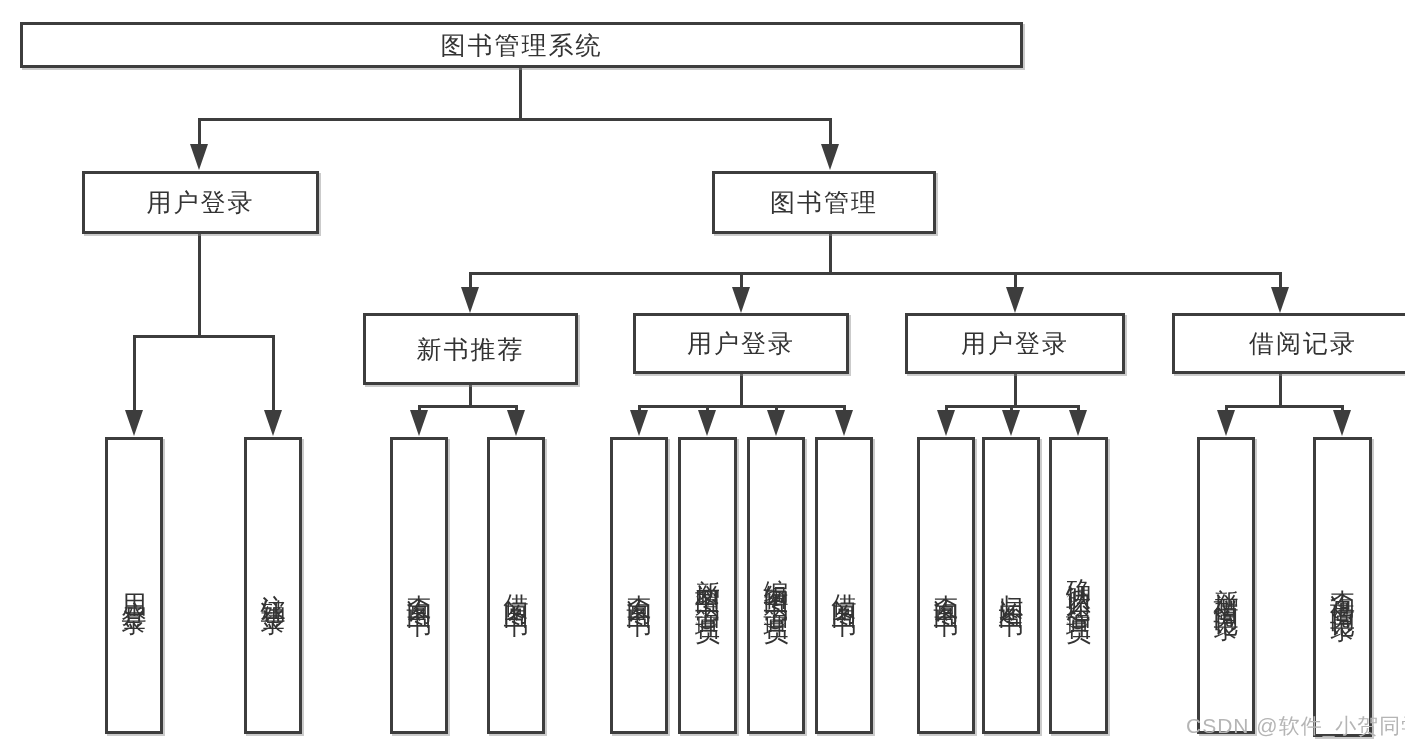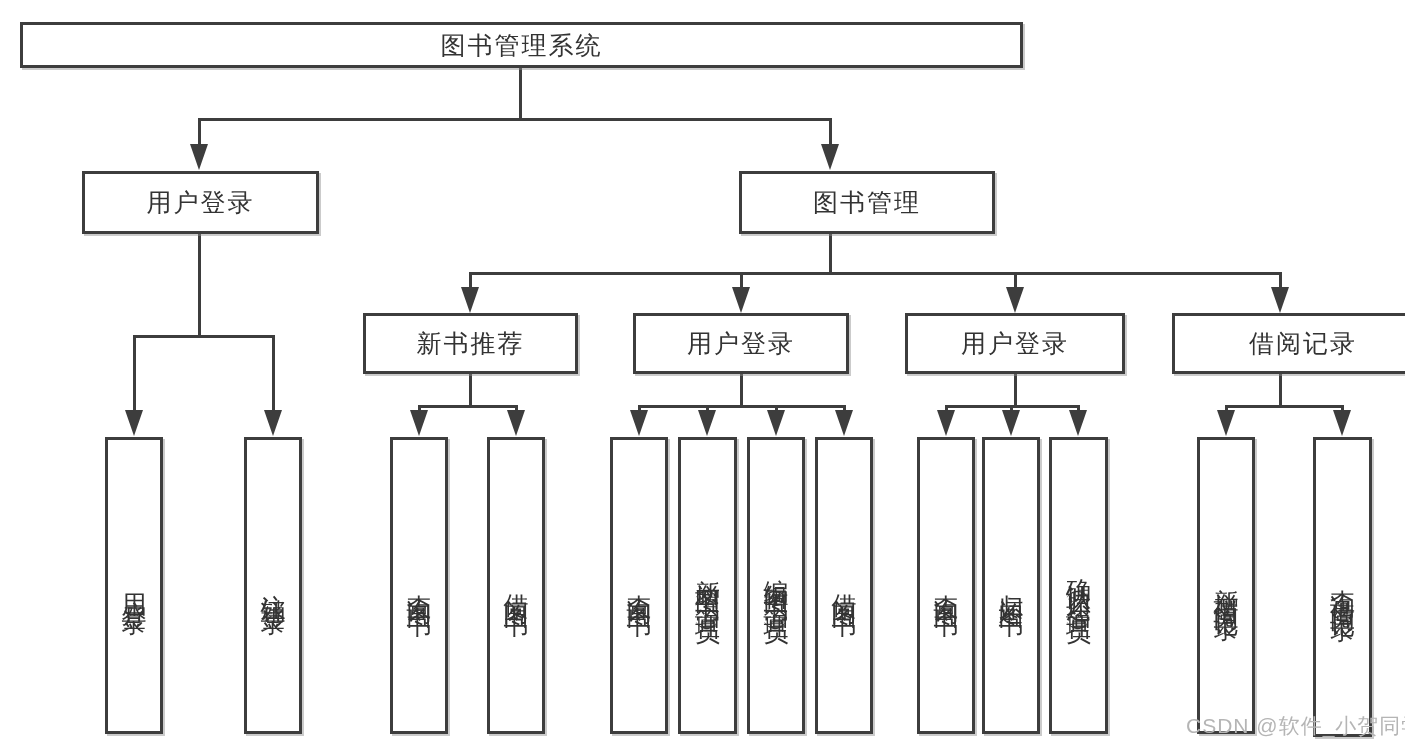--- a/index.html
+++ b/index.html
@@ -42,21 +42,21 @@
   <div class="vl" style="left:519px; top:68px; height:52px;"></div>
   <div class="hl" style="left:198px; top:118px; width:634px;"></div>
   <div class="vl" style="left:198px; top:118px; height:28px;"></div>
   <div class="ah" style="left:190px; top:144px;"></div>
   <div class="vl" style="left:829px; top:118px; height:28px;"></div>
   <div class="ah" style="left:821px; top:144px;"></div>
 
   <div class="box" style="left:82px; top:171px; width:237px; height:63px;">
     <span>用户登录</span>
   </div>
-  <div class="box" style="left:739px; top:171px; width:256px; height:63px;">
+  <div class="box" style="left:712px; top:171px; width:224px; height:63px;">
     <span>图书管理</span>
   </div>
 
   <div class="vl" style="left:198px; top:234px; height:103px;"></div>
   <div class="hl" style="left:133px; top:335px; width:142px;"></div>
   <div class="vl" style="left:133px; top:335px; height:77px;"></div>
   <div class="ah" style="left:125px; top:410px;"></div>
   <div class="vl" style="left:272px; top:335px; height:77px;"></div>
   <div class="ah" style="left:264px; top:410px;"></div>
 
@@ -64,21 +64,21 @@
   <div class="hl" style="left:469px; top:272px; width:813px;"></div>
   <div class="vl" style="left:469px; top:272px; height:17px;"></div>
   <div class="ah" style="left:461px; top:287px;"></div>
   <div class="vl" style="left:740px; top:272px; height:17px;"></div>
   <div class="ah" style="left:732px; top:287px;"></div>
   <div class="vl" style="left:1014px; top:272px; height:17px;"></div>
   <div class="ah" style="left:1006px; top:287px;"></div>
   <div class="vl" style="left:1279px; top:272px; height:17px;"></div>
   <div class="ah" style="left:1271px; top:287px;"></div>
 
-  <div class="box" style="left:363px; top:313px; width:215px; height:61px;">
+  <div class="box" style="left:363px; top:313px; width:215px; height:72px;">
     <span>新书推荐</span>
   </div>
   <div class="box" style="left:633px; top:313px; width:216px; height:61px;">
     <span>用户登录</span>
   </div>
   <div class="box" style="left:905px; top:313px; width:220px; height:61px;">
     <span>用户登录</span>
   </div>
   <div class="box" style="left:1172px; top:313px; width:262px; height:61px;">
     <span>借阅记录</span>

